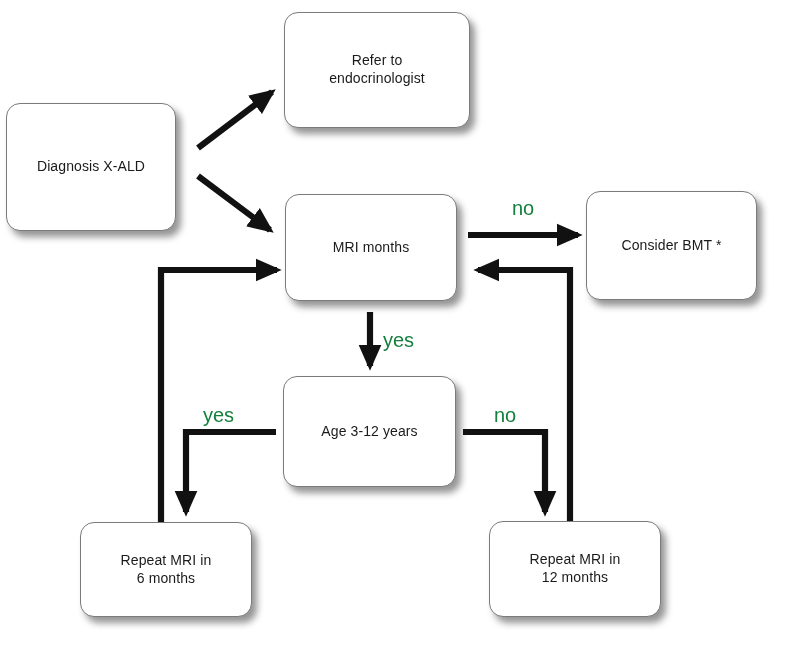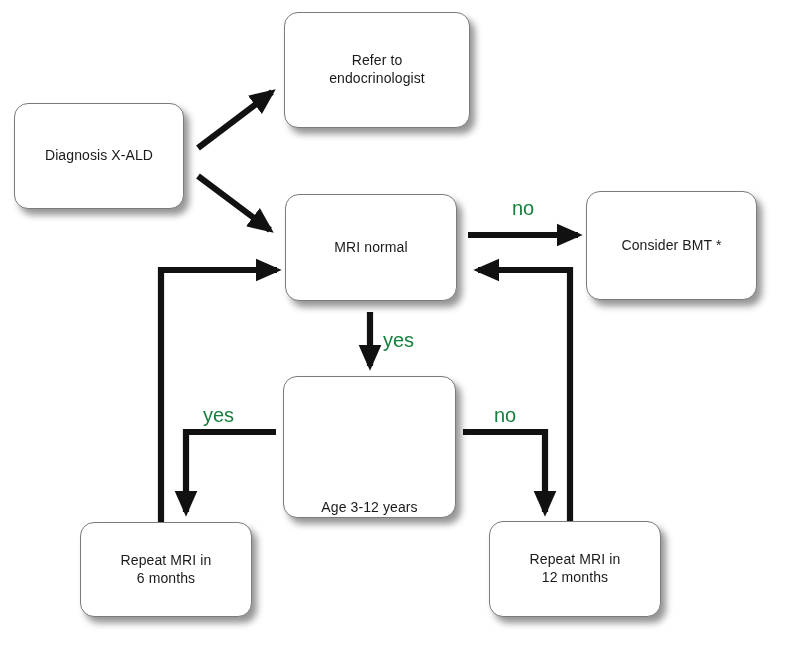--- a/index.html
+++ b/index.html
@@ -86,38 +86,38 @@
       <line x1="370" y1="312" x2="370" y2="366" marker-end="url(#arrow)"></line>
 
       <path d="M 276 432 L 186 432 L 186 512" marker-end="url(#arrow)"></path>
 
       <path d="M 463 432 L 545 432 L 545 512" marker-end="url(#arrow)"></path>
 
       <path d="M 161 522 L 161 270 L 277 270" marker-end="url(#arrow)"></path>
     </g>
   </svg>
 
-  <div class="node" style="left:14px; top:103px; width:170px; height:106px;">
+  <div class="node" style="left:6px; top:103px; width:170px; height:128px;">
     <span class="node-text">Diagnosis X-ALD</span>
   </div>
 
   <div class="node" style="left:284px; top:12px; width:186px; height:116px;">
     <span class="node-text">Refer to
 endocrinologist</span>
   </div>
 
   <div class="node" style="left:285px; top:194px; width:172px; height:107px;">
-    <span class="node-text">MRI normal</span>
+    <span class="node-text">MRI months</span>
   </div>
 
   <div class="node" style="left:586px; top:191px; width:171px; height:109px;">
     <span class="node-text">Consider BMT *</span>
   </div>
 
-  <div class="node" style="left:283px; top:376px; width:173px; height:142px;align-items:flex-end;">
+  <div class="node" style="left:283px; top:376px; width:173px; height:111px;">
     <span class="node-text">Age 3-12 years</span>
   </div>
 
   <div class="node" style="left:80px; top:522px; width:172px; height:95px;">
     <span class="node-text">Repeat MRI in
 6 months</span>
   </div>
 
   <div class="node" style="left:489px; top:521px; width:172px; height:96px;">
     <span class="node-text">Repeat MRI in

